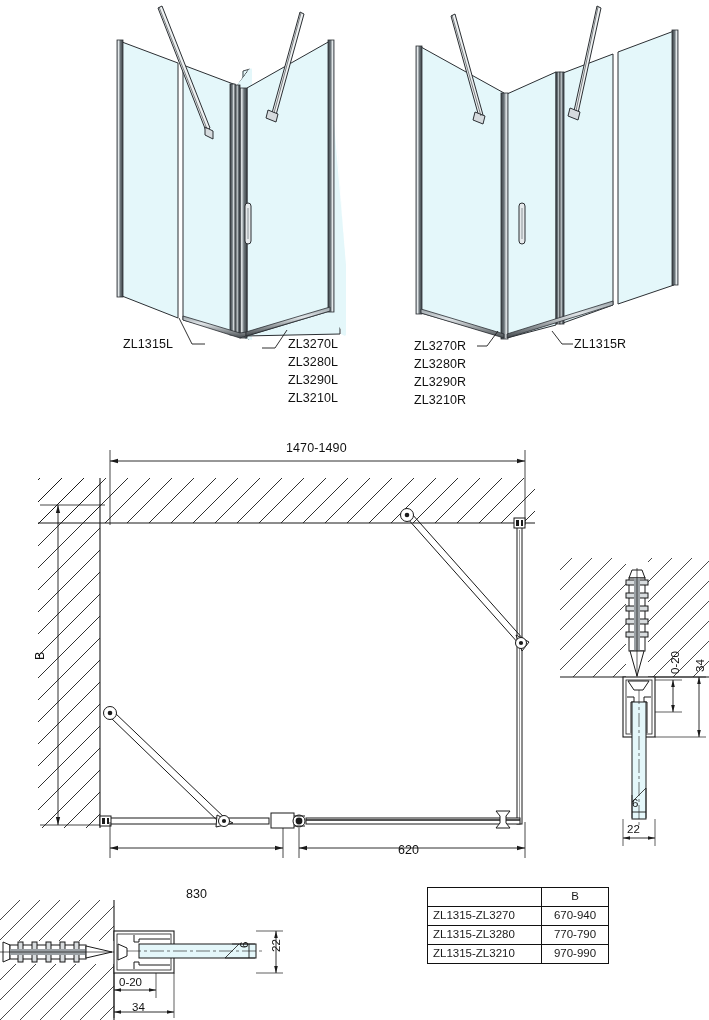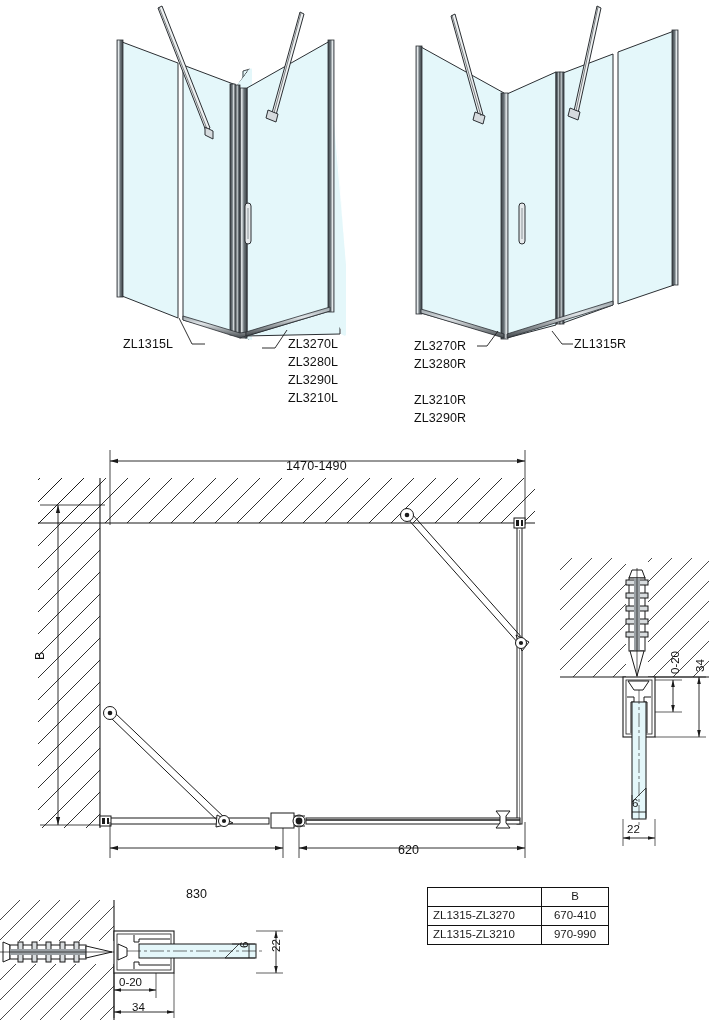--- a/index.html
+++ b/index.html
@@ -168,21 +168,21 @@
   </svg>
 
   <div class="lbl" style="left:123px;top:337px;">ZL1315L</div>
   <div class="lbl" style="left:288px;top:337px;">ZL3270L</div>
   <div class="lbl" style="left:288px;top:355px;text-align:center;">ZL3280L</div>
   <div class="lbl" style="left:288px;top:373px;">ZL3290L</div>
   <div class="lbl" style="left:288px;top:391px;">ZL3210L</div>
 
   <div class="lbl" style="left:414px;top:339px;">ZL3270R</div>
   <div class="lbl" style="left:414px;top:357px;text-align:center;">ZL3280R</div>
-  <div class="lbl" style="left:414px;top:375px;margin-top:36px;">ZL3290R</div>
+  <div class="lbl" style="left:414px;top:375px;">ZL3290R</div>
   <div class="lbl" style="left:414px;top:393px;">ZL3210R</div>
   <div class="lbl" style="left:574px;top:337px;">ZL1315R</div>
 
   <svg width="560" height="440" style="position:absolute;left:0;top:430px;">
     <defs>
       <pattern id="hatch45" width="22" height="22" patternUnits="userSpaceOnUse" patternTransform="rotate(0)">
         <line x1="0" y1="22" x2="22" y2="0" stroke="#1a1a1a" stroke-width="0.9"></line>
       </pattern>
       <marker id="arrL" markerWidth="10" markerHeight="8" refX="9" refY="4" orient="auto">
         <path d="M9,4 L0,1.6 L0,6.4 Z" fill="#1a1a1a"></path>
@@ -264,21 +264,21 @@
     <g>
       <line x1="110" y1="392" x2="110" y2="428" stroke="#1a1a1a" stroke-width="0.8"></line>
       <line x1="283" y1="398" x2="283" y2="428" stroke="#1a1a1a" stroke-width="0.8"></line>
       <line x1="299" y1="398" x2="299" y2="428" stroke="#1a1a1a" stroke-width="0.8"></line>
       <line x1="525" y1="392" x2="525" y2="428" stroke="#1a1a1a" stroke-width="0.8"></line>
       <line x1="110" y1="418" x2="283" y2="418" stroke="#1a1a1a" stroke-width="0.9" marker-start="url(#arrR)" marker-end="url(#arrL)"></line>
       <line x1="299" y1="418" x2="525" y2="418" stroke="#1a1a1a" stroke-width="0.9" marker-start="url(#arrR)" marker-end="url(#arrL)"></line>
     </g>
   </svg>
 
-  <div class="lbl" style="left:286px;top:441px;margin-top:18px;">1470-1490</div>
+  <div class="lbl" style="left:286px;top:441px;">1470-1490</div>
   <div class="lbl" style="left:33px;top:660px;transform:rotate(-90deg);transform-origin:left top;">B</div>
   <div class="lbl" style="left:186px;top:843px;margin-top:44px;">830</div>
   <div class="lbl" style="left:398px;top:843px;text-align:right;">620</div>
 
   <svg width="149" height="310" style="position:absolute;left:560px;top:550px;">
     <defs>
       <pattern id="hatchD1" width="20" height="20" patternUnits="userSpaceOnUse">
         <line x1="0" y1="20" x2="20" y2="0" stroke="#1a1a1a" stroke-width="0.8"></line>
       </pattern>
       <marker id="arrL2" markerWidth="9" markerHeight="7" refX="8" refY="3.5" orient="auto">
@@ -433,21 +433,25 @@
   <div class="lbl-s" style="left:132px;top:1001px;">34</div>
 
   <table class="spec">
     <tbody>
       <tr>
         <td class="code blank"></td>
         <td class="val hdr">B</td>
       </tr>
       <tr>
         <td class="code">ZL1315-ZL3270</td>
-        <td class="val">670-410</td>
+        <td class="val">670-940</td>
+      </tr>
+      <tr>
+        <td class="code">ZL1315-ZL3280</td>
+        <td class="val">770-790</td>
       </tr>
       <tr>
         <td class="code">ZL1315-ZL3210</td>
         <td class="val">970-990</td>
       </tr>
     </tbody>
   </table>
 
 </div>
 

